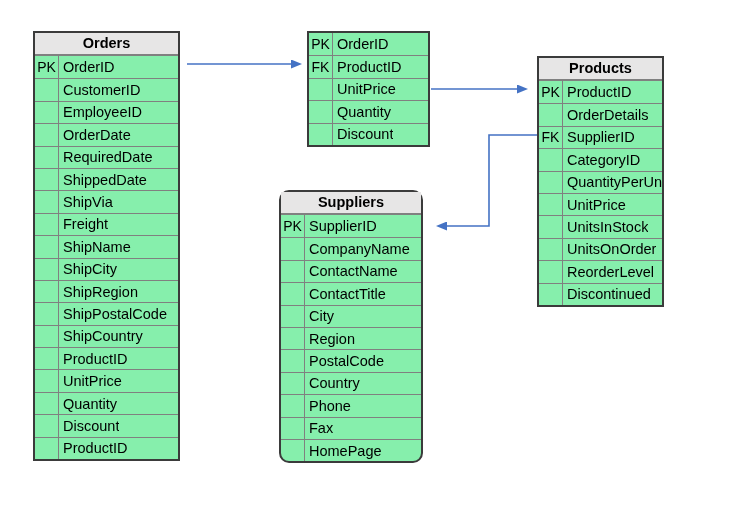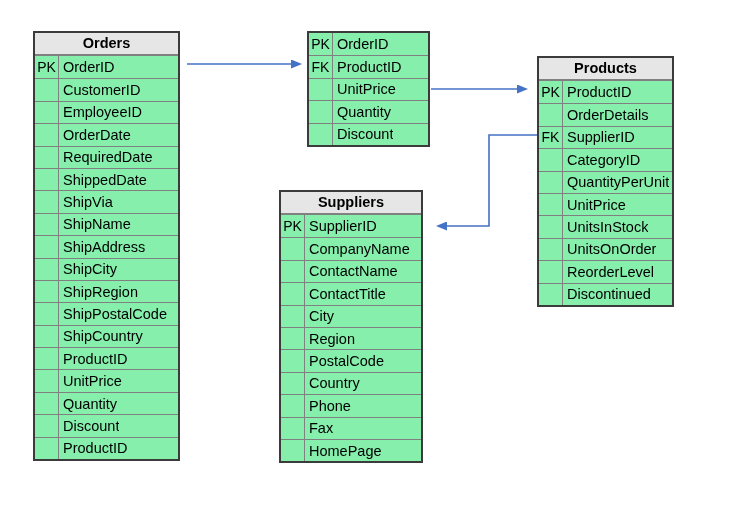--- a/index.html
+++ b/index.html
@@ -39,22 +39,22 @@
   }
   .sq{
     text-decoration-line:underline;
     text-decoration-style:wavy;
     text-decoration-color:var(--spellcheck-underline);
     text-decoration-thickness:1px;
     text-underline-offset:3px;
   }
   #tbl-orders       {left:33px; top:31px; width:147px;}
   #tbl-orderdetails {left:307px;top:31px; width:123px;}
-  #tbl-products     {left:537px;top:56px; width:137px;}
-  #tbl-suppliers    {left:279px;top:190px;width:144px;}
+  #tbl-products     {left:537px;top:56px; width:127px;}
+  #tbl-suppliers    {left:279px;top:190px;width:144px;border-radius:10px;}
   svg.overlay{position:absolute;left:0;top:0;width:756px;height:525px;}
   .conn{stroke:var(--arrow);stroke-width:1.6;fill:none;}
   .arrowhead{fill:var(--arrow);}
 </style>
 </head>
 <body>
 
 <div class="canvas">
 
   <svg class="overlay" viewBox="0 0 756 525" xmlns="http://www.w3.org/2000/svg">
@@ -94,25 +94,25 @@
         <div class="row">
           <span class="key"></span>
           <span class="fname">ShippedDate</span>
         </div>
         <div class="row">
           <span class="key"></span>
           <span class="fname">ShipVia</span>
         </div>
         <div class="row">
           <span class="key"></span>
+          <span class="fname">Freight</span>
+        </div>
+        <div class="row">
+          <span class="key"></span>
           <span class="fname">ShipName</span>
-        </div>
-        <div class="row">
-          <span class="key"></span>
-          <span class="fname">ShipAddress</span>
         </div>
         <div class="row">
           <span class="key"></span>
           <span class="fname">ShipCity</span>
         </div>
         <div class="row">
           <span class="key"></span>
           <span class="fname">ShipRegion</span>
         </div>
         <div class="row">

